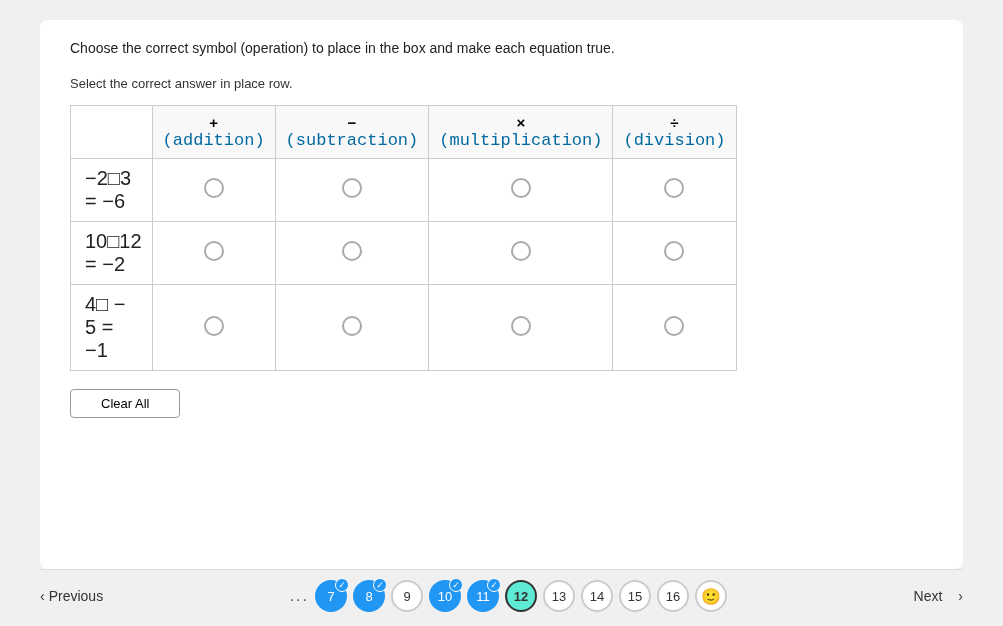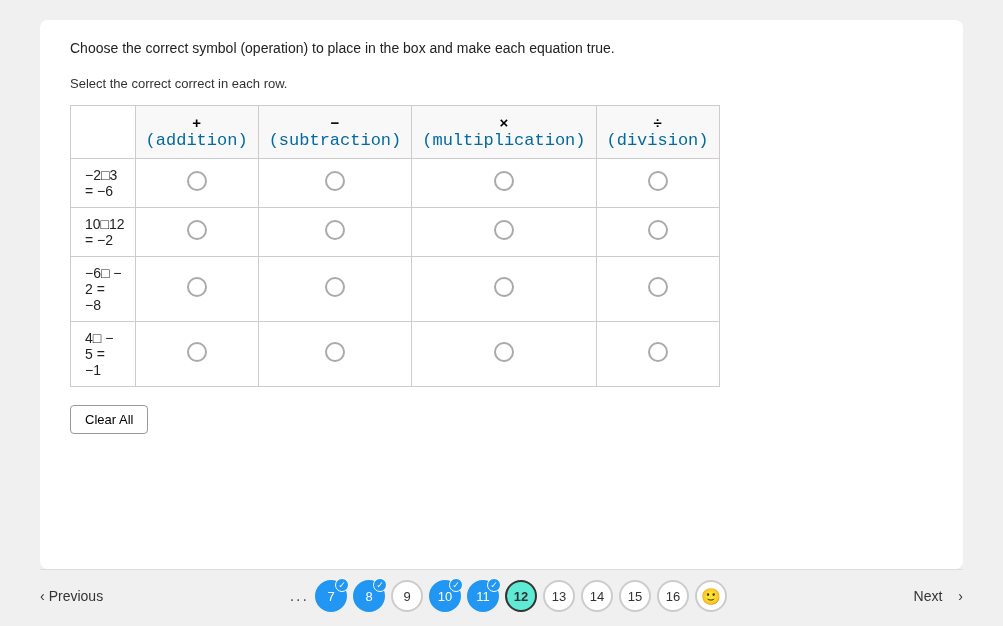--- a/index.html
+++ b/index.html
@@ -55,21 +55,21 @@
 
     .eq-table .sub-header {
       font-size: 17px;
       font-weight: normal;
       color: #0369a1;
       font-family: Liberation Mono, monospace;
     }
 
     .eq-table td.equation {
       text-align: left;
-      font-size: 14px;
+      font-size: 20px;
       color: #222;
       padding-left: 14px;
       background: #fff;
     }
 
     .eq-table td.radio-cell {
       background: #fff;
     }
 
     .radio-btn {
@@ -78,21 +78,21 @@
       border: 2px solid #aaa;
       border-radius: 50%;
       display: inline-block;
       cursor: pointer;
       background: #fff;
     }
 
     .clear-all-btn {
       border: 1px solid #999;
       background: #fff;
-      padding: 6px 14px;
+      padding: 6px 30px;
       font-size: 13px;
       border-radius: 4px;
       cursor: pointer;
       margin-bottom: 40px;
     }
 
     
     .bottom-nav {
       width: 100%;
       display: flex;
@@ -198,21 +198,21 @@
       color: #333;
       cursor: pointer;
       gap: 16px;
     }
   </style>
 </head>
 <body>
 
 <div class="page-content">
   <p class="instructions">Choose the correct symbol (operation) to place in the box and make each equation true.</p>
-  <p class="sub-instructions">Select the correct correct in each row.</p>
+  <p class="sub-instructions">Select the correct answer in place row.</p>
 
   <table class="eq-table">
     <thead>
       <tr>
         <th style="background:#fff; border:1px solid #ccc; width:160px;"></th>
         <th>
           <span>+</span><br>
           <span class="sub-header">(addition)</span>
         </th>
         <th>
@@ -238,27 +238,20 @@
           <td class="radio-cell"><span class="radio-btn"></span></td>
         </tr>
         <tr>
           <td class="equation">10□12 = −2</td>
           <td class="radio-cell"><span class="radio-btn"></span></td>
           <td class="radio-cell"><span class="radio-btn"></span></td>
           <td class="radio-cell"><span class="radio-btn"></span></td>
           <td class="radio-cell"><span class="radio-btn"></span></td>
         </tr>
         <tr>
-          <td class="equation">−6□ − 2 = −8</td>
-          <td class="radio-cell"><span class="radio-btn"></span></td>
-          <td class="radio-cell"><span class="radio-btn"></span></td>
-          <td class="radio-cell"><span class="radio-btn"></span></td>
-          <td class="radio-cell"><span class="radio-btn"></span></td>
-        </tr>
-        <tr>
           <td class="equation">4□ − 5 = −1</td>
           <td class="radio-cell"><span class="radio-btn"></span></td>
           <td class="radio-cell"><span class="radio-btn"></span></td>
           <td class="radio-cell"><span class="radio-btn"></span></td>
           <td class="radio-cell"><span class="radio-btn"></span></td>
         </tr>
       </tbody>
   </table>
 
   <button class="clear-all-btn">Clear All</button>

